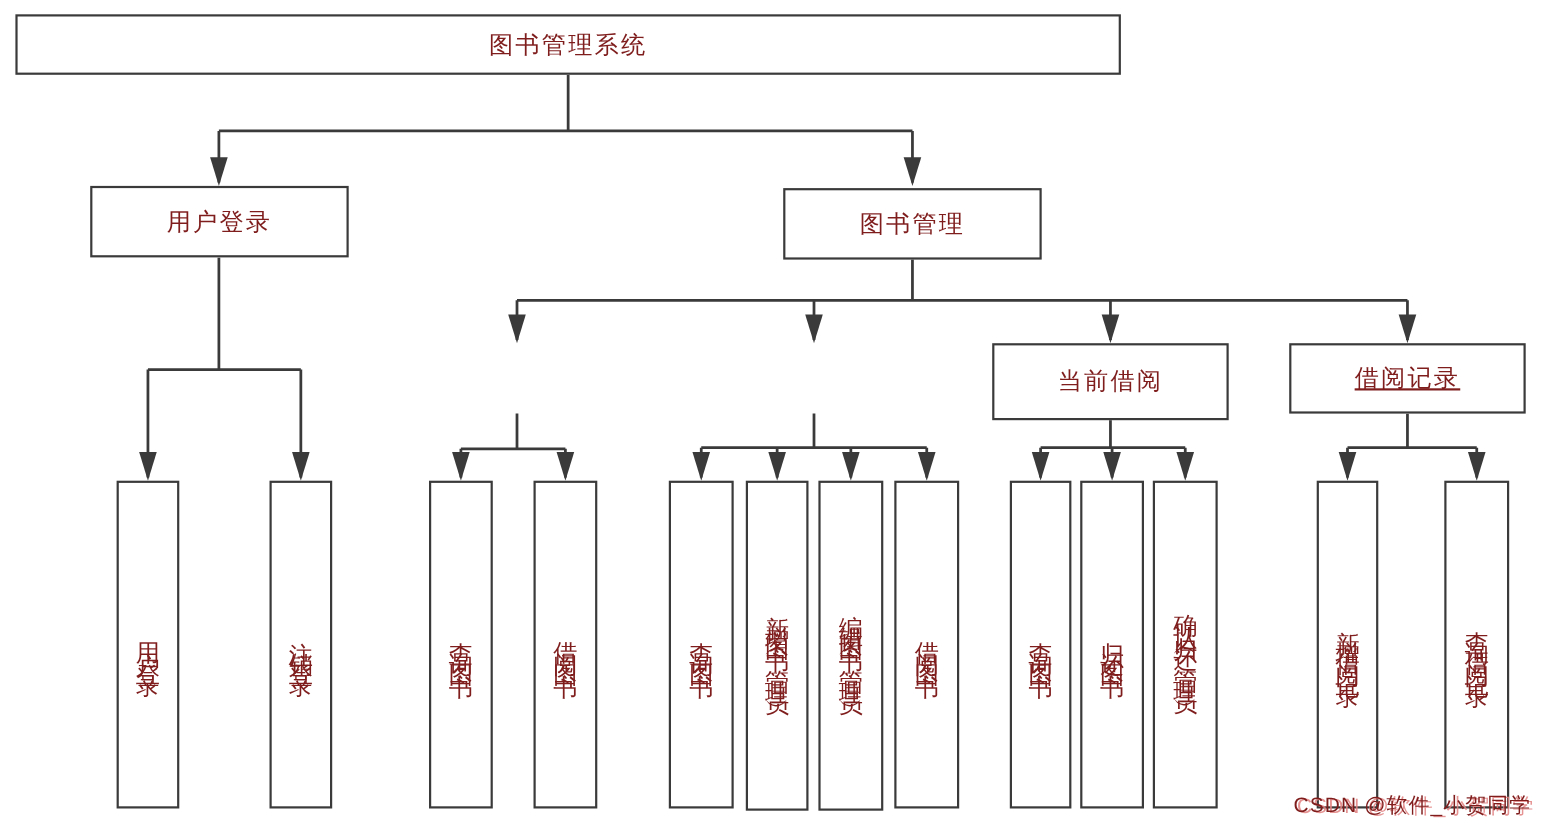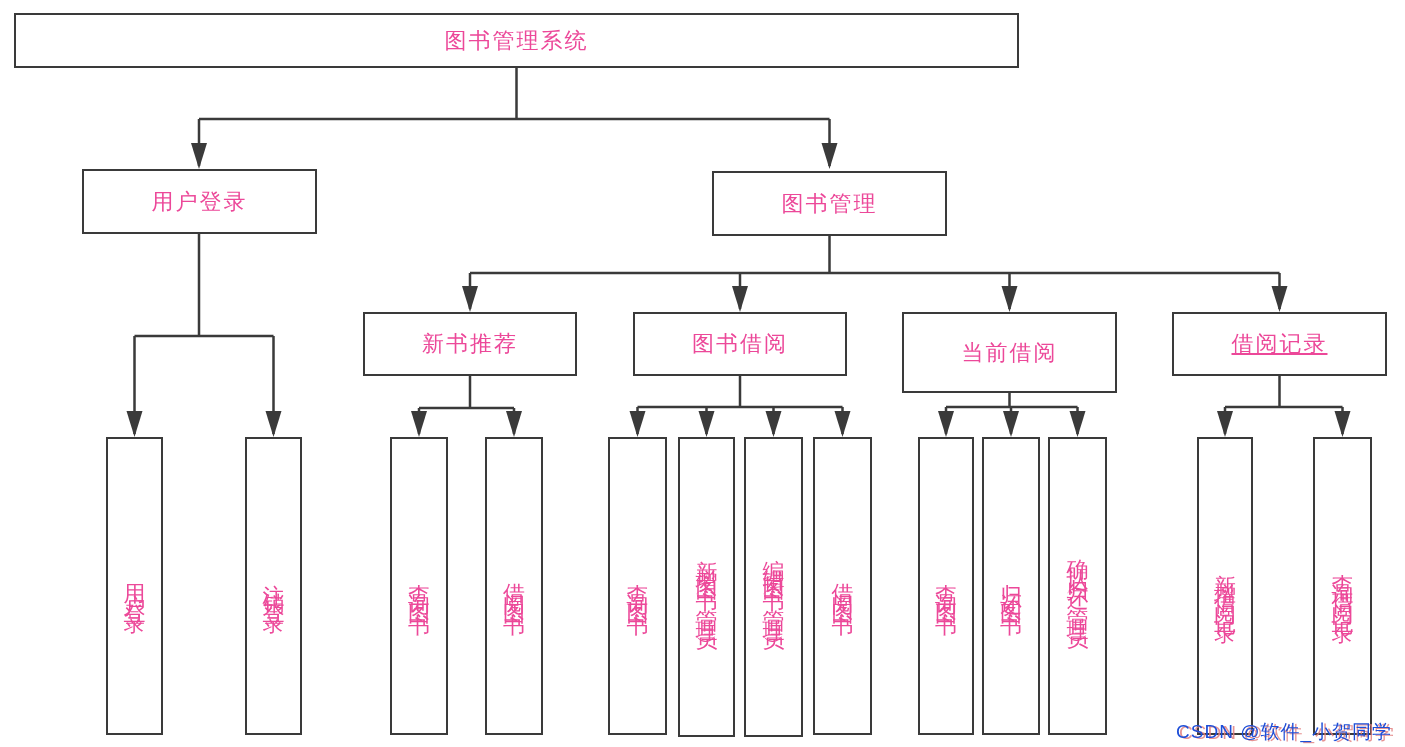--- a/index.html
+++ b/index.html
@@ -23,41 +23,41 @@
     pointer-events: none;
   }
   .node {
     position: absolute;
     box-sizing: border-box;
     border: 2.5px solid #3a3a3a;
     background: #ffffff;
     display: flex;
     align-items: center;
     justify-content: center;
-    color: #ec4899;
+    color: #7f1d1d;
   }
   .hbox {
     font-size: 22px;
     letter-spacing: 2px;
     white-space: nowrap;
   }
   .vbox {
     writing-mode: vertical-rl;
     text-orientation: mixed;
     font-size: 22px;
     letter-spacing: 10px;
     line-height: 1;
   }
   .watermark {
     position: absolute;
     right: 13px;
     bottom: 2px;
     font-size: 19px;
     letter-spacing: 1px;
-    color: #1d4ed8;
+    color: #7f1d1d;
     text-shadow: 3px 1px 0 rgba(226, 128, 128, 0.85);
     white-space: nowrap;
   }
 </style>
 </head>
 <body>
 
 <div class="canvas">
 
   <svg width="1405" height="747" viewBox="0 0 1405 747">
@@ -91,23 +91,21 @@
       <polygon points="1217,411 1233,411 1225,437"></polygon>
       <polygon points="1334.5,411 1350.5,411 1342.5,437"></polygon>
     </g>
   </svg>
 
   <div class="node hbox" style="left:14px; top:13px; width:1005px; height:55px;">图书管理系统</div>
 
   <div class="node hbox" style="left:82px; top:169px; width:235px; height:65px;">用户登录</div>
   <div class="node hbox" style="left:712px; top:171px; width:235px; height:65px;">图书管理</div>
 
-  <div class="node hbox" style="left:363px; top:312px; width:214px; height:64px;">新书推荐</div>
-  <div class="node hbox" style="left:633px; top:312px; width:214px; height:64px;">图书借阅</div>
-  <div class="node hbox" style="left:902px; top:312px; width:215px; height:81px;">当前借阅</div>
+  <div class="node hbox" style="left:902px; top:312px; width:215px; height:70px;">当前借阅</div>
   <div class="node hbox" style="left:1172px; top:312px; width:215px; height:64px;text-decoration:underline;">借阅记录</div>
 
   <div class="node vbox" style="left:106px; top:437px; width:57px; height:298px;">用户登录</div>
   <div class="node vbox" style="left:245px; top:437px; width:57px; height:298px;">注销登录</div>
 
   <div class="node vbox" style="left:390px; top:437px; width:58px; height:298px;">查询图书</div>
   <div class="node vbox" style="left:485px; top:437px; width:58px; height:298px;">借阅图书</div>
 
   <div class="node vbox" style="left:608px; top:437px; width:59px; height:298px;">查询图书</div>
   <div class="node vbox" style="left:678px; top:437px; width:57px; height:300px;">新增图书（管理员）</div>

